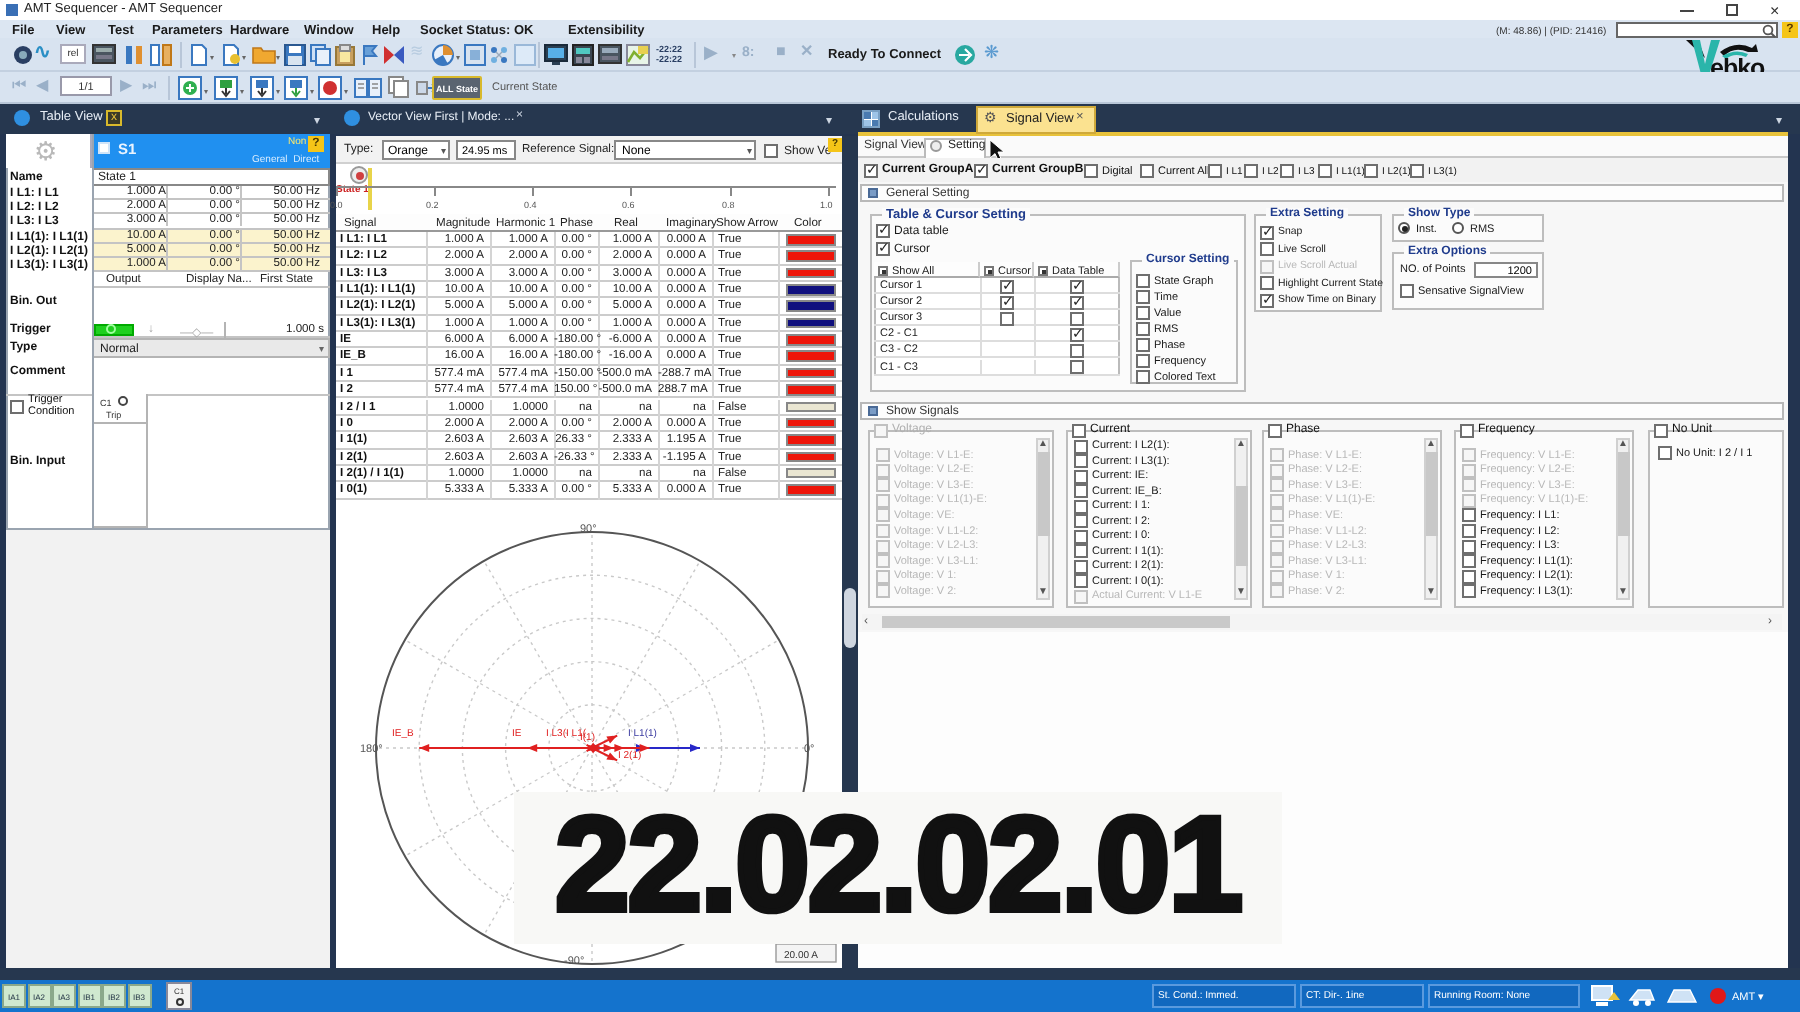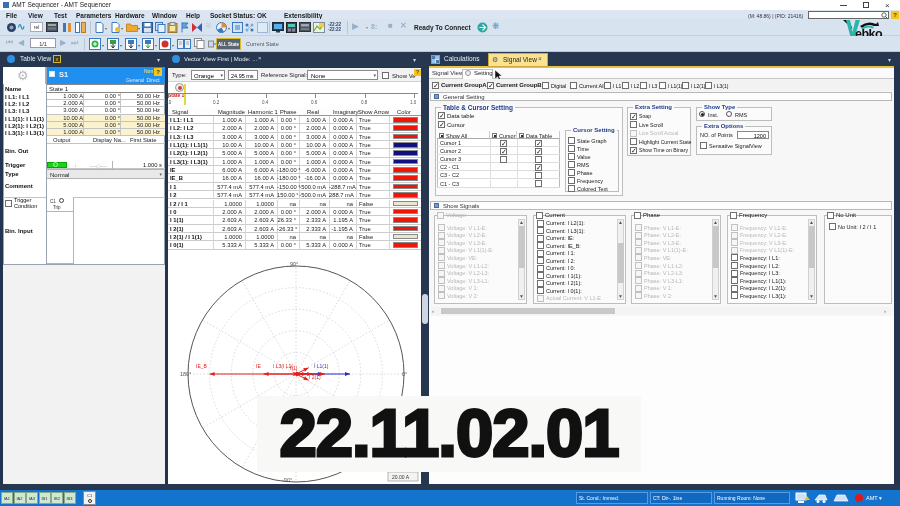--- a/index.html
+++ b/index.html
@@ -985,21 +985,21 @@
  <div class="abs cb" style="left:400px;top:155px;"></div>
  <div class="abs" style="left:409px;top:155.5px;font-size:5.5px;color:#1a1a1a;white-space:nowrap;">No Unit: I 2 / I 1</div>
  <div class="abs" style="left:0px;top:248px;width:465px;height:168px;background:#fdfdfd;"></div>
  <div class="abs" style="left:2px;top:239px;width:460px;height:8px;background:#f4f4f4;"></div>
  <div class="abs" style="left:3px;top:239.5px;font-size:6px;color:#555;line-height:7px;">‹</div>
  <div class="abs" style="left:455px;top:239.5px;font-size:6px;color:#555;line-height:7px;">›</div>
  <div class="abs" style="left:12px;top:240px;width:174px;height:6px;background:#c9c9c9;"></div>
 </div>
 
 <div class="abs" style="left:257px;top:396px;width:384px;height:76px;background:#f8f8f6;"></div>
-<div class="abs" style="left:257px;top:396px;width:384px;height:76px;font-size:67px;font-weight:bold;color:#111;text-align:center;line-height:74px;letter-spacing:-1px;-webkit-text-stroke:3px #111;">22.11.02.01</div>
+<div class="abs" style="left:257px;top:396px;width:384px;height:76px;font-size:67px;font-weight:bold;color:#111;text-align:center;line-height:74px;letter-spacing:-1px;-webkit-text-stroke:3px #111;">22.02.02.01</div>
 
 <div class="abs" style="left:0;top:484px;width:900px;height:6px;background:#26374f;"></div>
 
 <div class="abs" id="statusbar" style="left:0;top:490px;width:900px;height:16px;background:#1473cd;">
       <div style="position:absolute;left:1px;top:2px;width:12px;height:12px;background:#cfe8cf;border:1px solid #8aa88a;font-size:4px;color:#234;text-align:center;line-height:11px;">IA1</div>
 <div style="position:absolute;left:13.5px;top:2px;width:12px;height:12px;background:#cfe8cf;border:1px solid #8aa88a;font-size:4px;color:#234;text-align:center;line-height:11px;">IA2</div>
 <div style="position:absolute;left:26.0px;top:2px;width:12px;height:12px;background:#cfe8cf;border:1px solid #8aa88a;font-size:4px;color:#234;text-align:center;line-height:11px;">IA3</div>
 <div style="position:absolute;left:38.5px;top:2px;width:12px;height:12px;background:#cfe8cf;border:1px solid #8aa88a;font-size:4px;color:#234;text-align:center;line-height:11px;">IB1</div>
 <div style="position:absolute;left:51.0px;top:2px;width:12px;height:12px;background:#cfe8cf;border:1px solid #8aa88a;font-size:4px;color:#234;text-align:center;line-height:11px;">IB2</div>
 <div style="position:absolute;left:63.5px;top:2px;width:12px;height:12px;background:#cfe8cf;border:1px solid #8aa88a;font-size:4px;color:#234;text-align:center;line-height:11px;">IB3</div>

